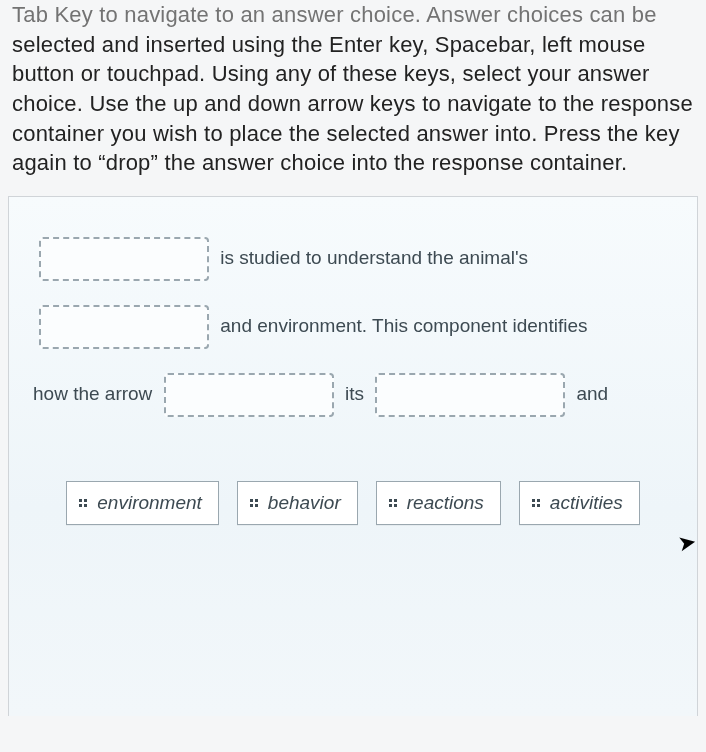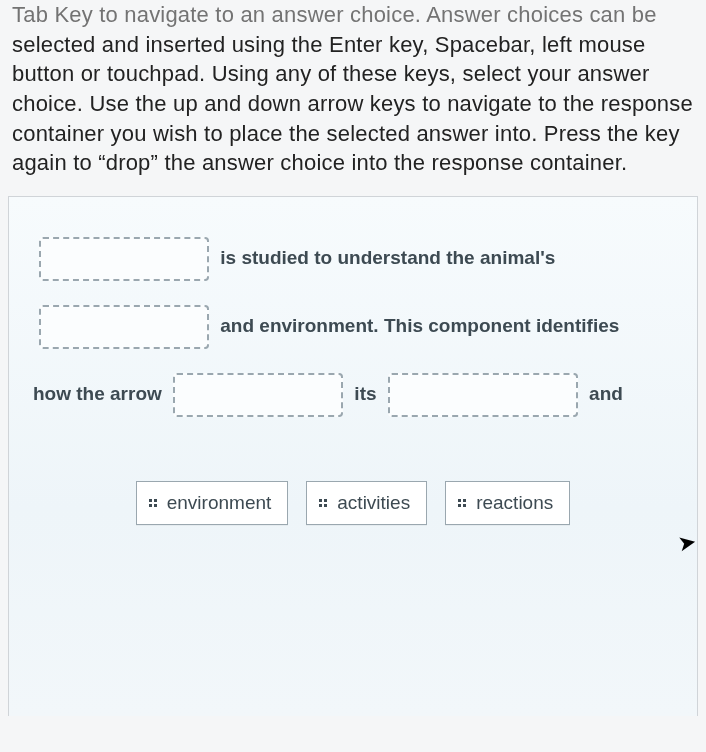--- a/index.html
+++ b/index.html
@@ -45,28 +45,29 @@
     display: inline-block;
     vertical-align: middle;
     border: 2px dashed #9aa7af;
     border-radius: 4px;
     background: #fbfdfe;
     min-width: 170px;
     height: 44px;
     margin: 4px 6px;
   }
   .drop.wide { min-width: 190px; }
-  .row { margin-bottom: 14px; font-weight: bold; }
+  .row { margin-bottom: 14px; }
   .choices {
     margin-top: 60px;
     display: flex;
     flex-wrap: wrap;
     justify-content: center;
     gap: 12px 18px;
     padding: 0 30px;
+    font-style: italic;
   }
   .choice {
     border: 1px solid #9aa7af;
     background: #fff;
     padding: 10px 16px 10px 12px;
     font-size: 19px;
     color: #3d4a52;
     display: inline-flex;
     align-items: center;
     gap: 10px;
@@ -133,27 +134,36 @@
         </span>
       <span>environment</span>
     </div>
     <div class="choice">
       <span class="grip">
           <i></i>
           <i></i>
           <i></i>
           <i></i>
         </span>
-      <span>activities</span>
+      <span>behavior</span>
     </div>
     <div class="choice">
       <span class="grip">
           <i></i>
           <i></i>
           <i></i>
           <i></i>
         </span>
       <span>reactions</span>
     </div>
+    <div class="choice">
+      <span class="grip">
+          <i></i>
+          <i></i>
+          <i></i>
+          <i></i>
+        </span>
+      <span>activities</span>
+    </div>
   </div>
 </div>
 
 <div class="cursor">➤</div>
 
 </body></html>

